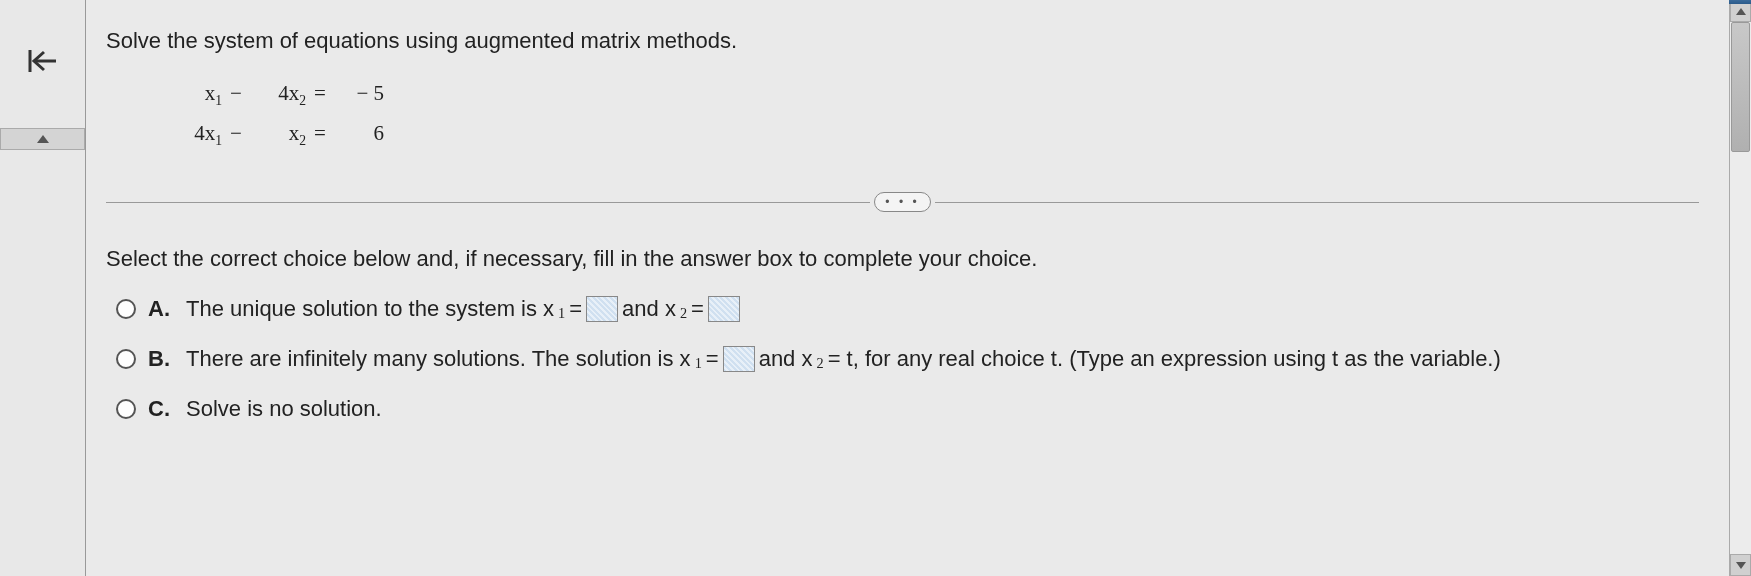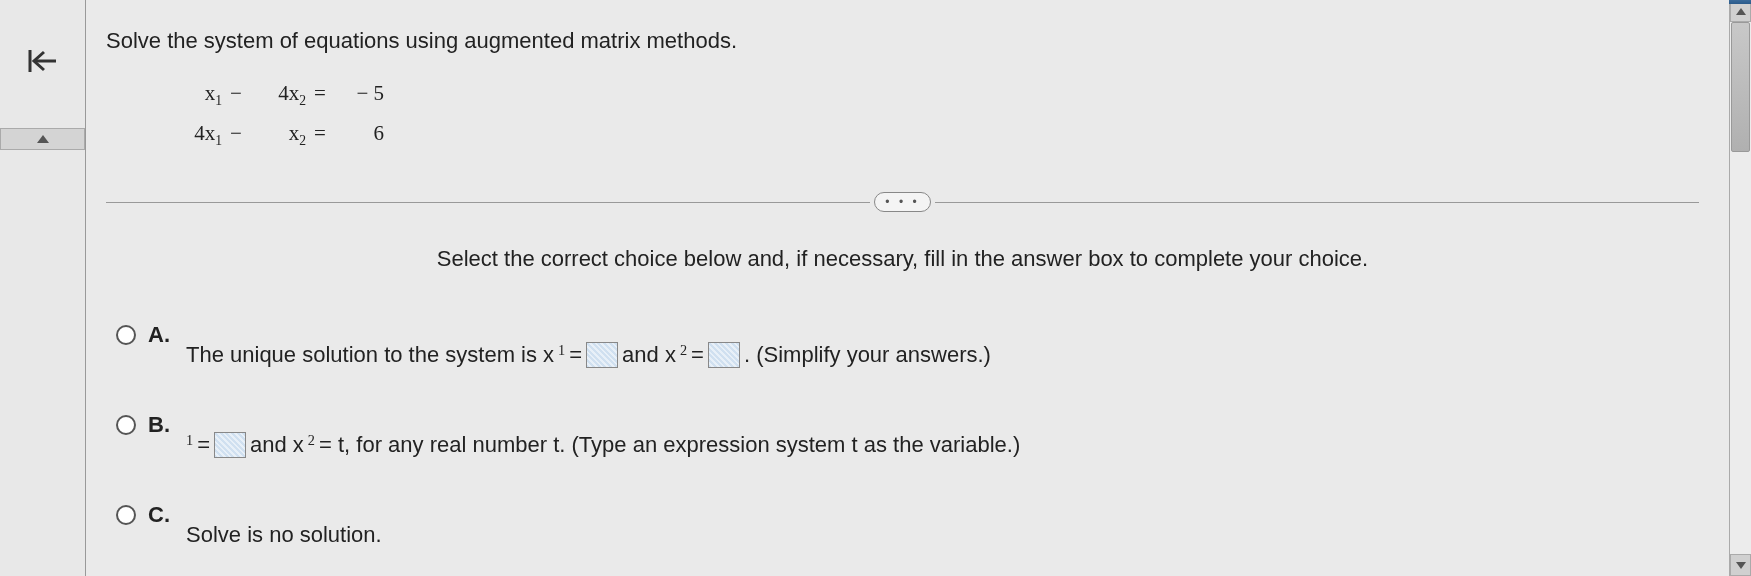--- a/index.html
+++ b/index.html
@@ -14,26 +14,26 @@
   .scroll-up .tri { width: 0; height: 0; border-left: 6px solid transparent; border-right: 6px solid transparent; border-bottom: 8px solid #555; }
   .main { flex: 1; background: #eaeaea; display: flex; flex-direction: column; padding: 28px 30px 30px 20px; color: #222; font-size: 22px; position: relative; }
   .q-text { margin-bottom: 20px; }
   .equations { margin-left: 60px; font-family: "Times New Roman", serif; font-size: 21px; line-height: 1.9; }
   .equations .row { display: flex; gap: 0; }
   .equations .cell { display: inline-block; text-align: right; min-width: 48px; }
   .sub { font-size: 0.65em; vertical-align: sub; }
   .divider-row { display: flex; align-items: center; margin: 38px 0 34px; }
   .divider-line { flex: 1; height: 1px; background: #999; }
   .dots-pill { border: 1px solid #888; border-radius: 10px; padding: 2px 10px; margin: 0 4px; font-size: 12px; letter-spacing: 3px; background: #f4f4f4; cursor: pointer; color: #555; }
-  .instruction { margin-bottom: 30px; text-align: center; }
+  .instruction { margin-bottom: 24px; }
   .choices { margin-left: 10px; display: flex; flex-direction: column; gap: 24px; }
   .choice { display: flex; align-items: center; gap: 12px; }
   .radio { width: 20px; height: 20px; border: 2px solid #555; border-radius: 50%; background: #fff; flex-shrink: 0; cursor: pointer; }
   .choice-label { font-weight: bold; width: 26px; }
-  .choice-text { display: flex; flex-wrap: wrap; align-items: flex-start; gap: 4px; margin-top: 40px; }
+  .choice-text { display: flex; flex-wrap: wrap; align-items: flex-end; gap: 4px; }
   .ans-box { display: inline-block; width: 32px; height: 26px; border: 1px solid #888; background: repeating-linear-gradient(45deg,#d0e0f0,#d0e0f0 2px,#e8f0f8 2px,#e8f0f8 4px); vertical-align: middle; cursor: text; }
   .mathx { font-family: "Times New Roman", serif; }
   .right-scroll { width: 22px; background: #e0e0e0; border-left: 1px solid #aaa; display: flex; flex-direction: column; }
   .right-scroll .btn { height: 22px; display: flex; align-items: center; justify-content: center; background: #d0d0d0; border: 1px solid #aaa; cursor: pointer; }
   .right-scroll .tri-up { width:0;height:0;border-left:5px solid transparent;border-right:5px solid transparent;border-bottom:7px solid #555;}
   .right-scroll .tri-dn { width:0;height:0;border-left:5px solid transparent;border-right:5px solid transparent;border-top:7px solid #555;}
   .right-scroll .track { flex: 1; background: #ececec; position: relative; }
   .right-scroll .thumb { position: absolute; left: 1px; right: 1px; top: 0; height: 130px; background: linear-gradient(#c8c8c8,#b0b0b0); border: 1px solid #999; border-radius: 2px; }
 </style>
 </head>
@@ -90,34 +90,34 @@
         <div class="choice-label">A.</div>
         <div class="choice-text">
           <span>The unique solution to the system is x</span>
             <span class="sub mathx">1</span>
             <span> = </span>
           <span class="ans-box"></span>
           <span> and x</span>
             <span class="sub mathx">2</span>
             <span> = </span>
           <span class="ans-box"></span>
-          <span>. (Simplify your answers.)</span>
         </div>
       </div>
 
       <div class="choice">
         <div class="radio"></div>
         <div class="choice-label">B.</div>
         <div class="choice-text">
+          <span>There are infinitely many solutions. The solution is x</span>
             <span class="sub mathx">1</span>
             <span> = </span>
           <span class="ans-box"></span>
           <span> and x</span>
             <span class="sub mathx">2</span>
-          <span> = t, for any real number t. (Type an expression system t as the variable.)</span>
+          <span> = t, for any real choice t. (Type an expression using t as the variable.)</span>
         </div>
       </div>
 
       <div class="choice">
         <div class="radio"></div>
         <div class="choice-label">C.</div>
         <div class="choice-text">Solve is no solution.</div>
       </div>
 
     </div>

